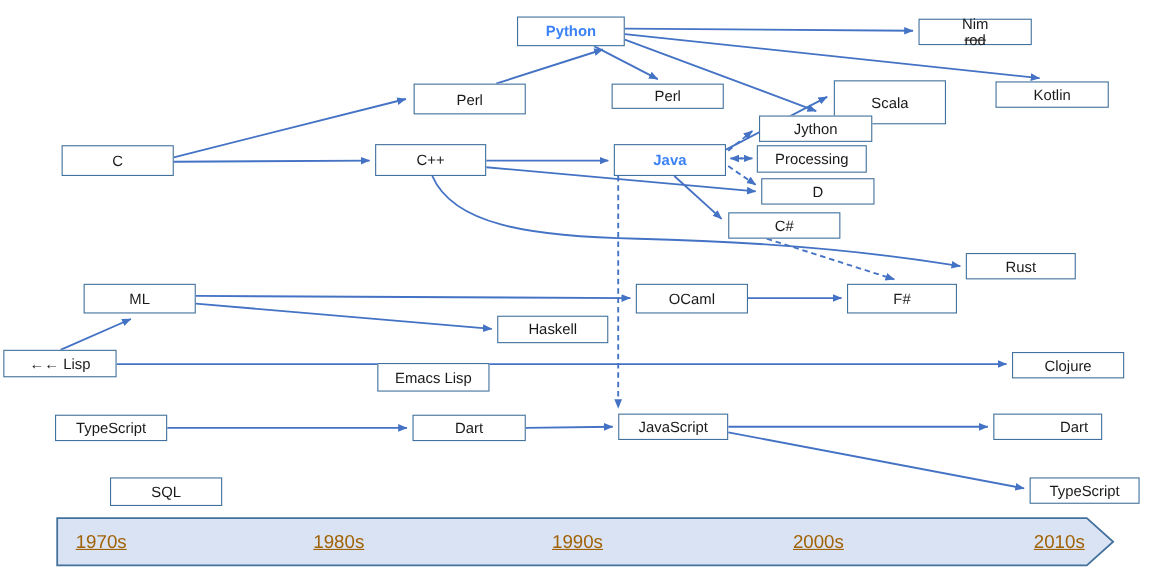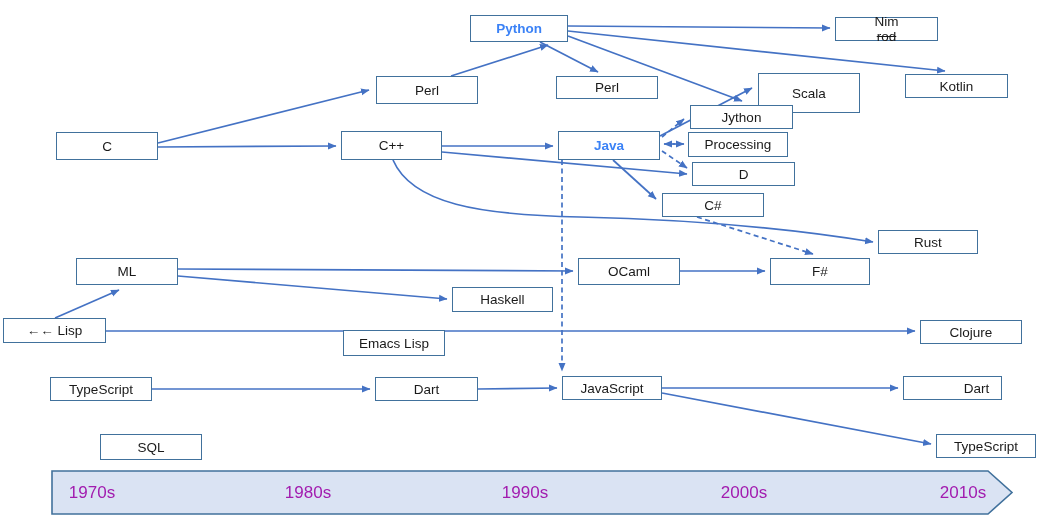--- a/index.html
+++ b/index.html
@@ -10,21 +10,21 @@
   #edges{position:absolute;left:0;top:0;z-index:1;}
   .node{
     position:absolute;z-index:2;background:#ffffff;border:1.6px solid #41719C;
     display:flex;align-items:center;justify-content:center;
     font-size:13.5px;color:#1a1a1a;box-sizing:border-box;white-space:nowrap;
   }
   .node.hl{color:#3b82f6;font-weight:700;}
   .struck{text-decoration:line-through;}
   .decade{
     position:absolute;z-index:2;width:76px;text-align:center;
-    font-size:17px;color:#a21caf;
+    font-size:17px;color:#a16207;text-decoration:underline;
   }
 </style>
 </head>
 <body>
 
 <div id="canvas">
 
   <svg id="edges" width="1049" height="522" viewBox="0 0 1049 522">
     <defs>
       <marker id="ah" markerUnits="userSpaceOnUse" markerWidth="10" markerHeight="9" refX="8" refY="4" orient="auto">

